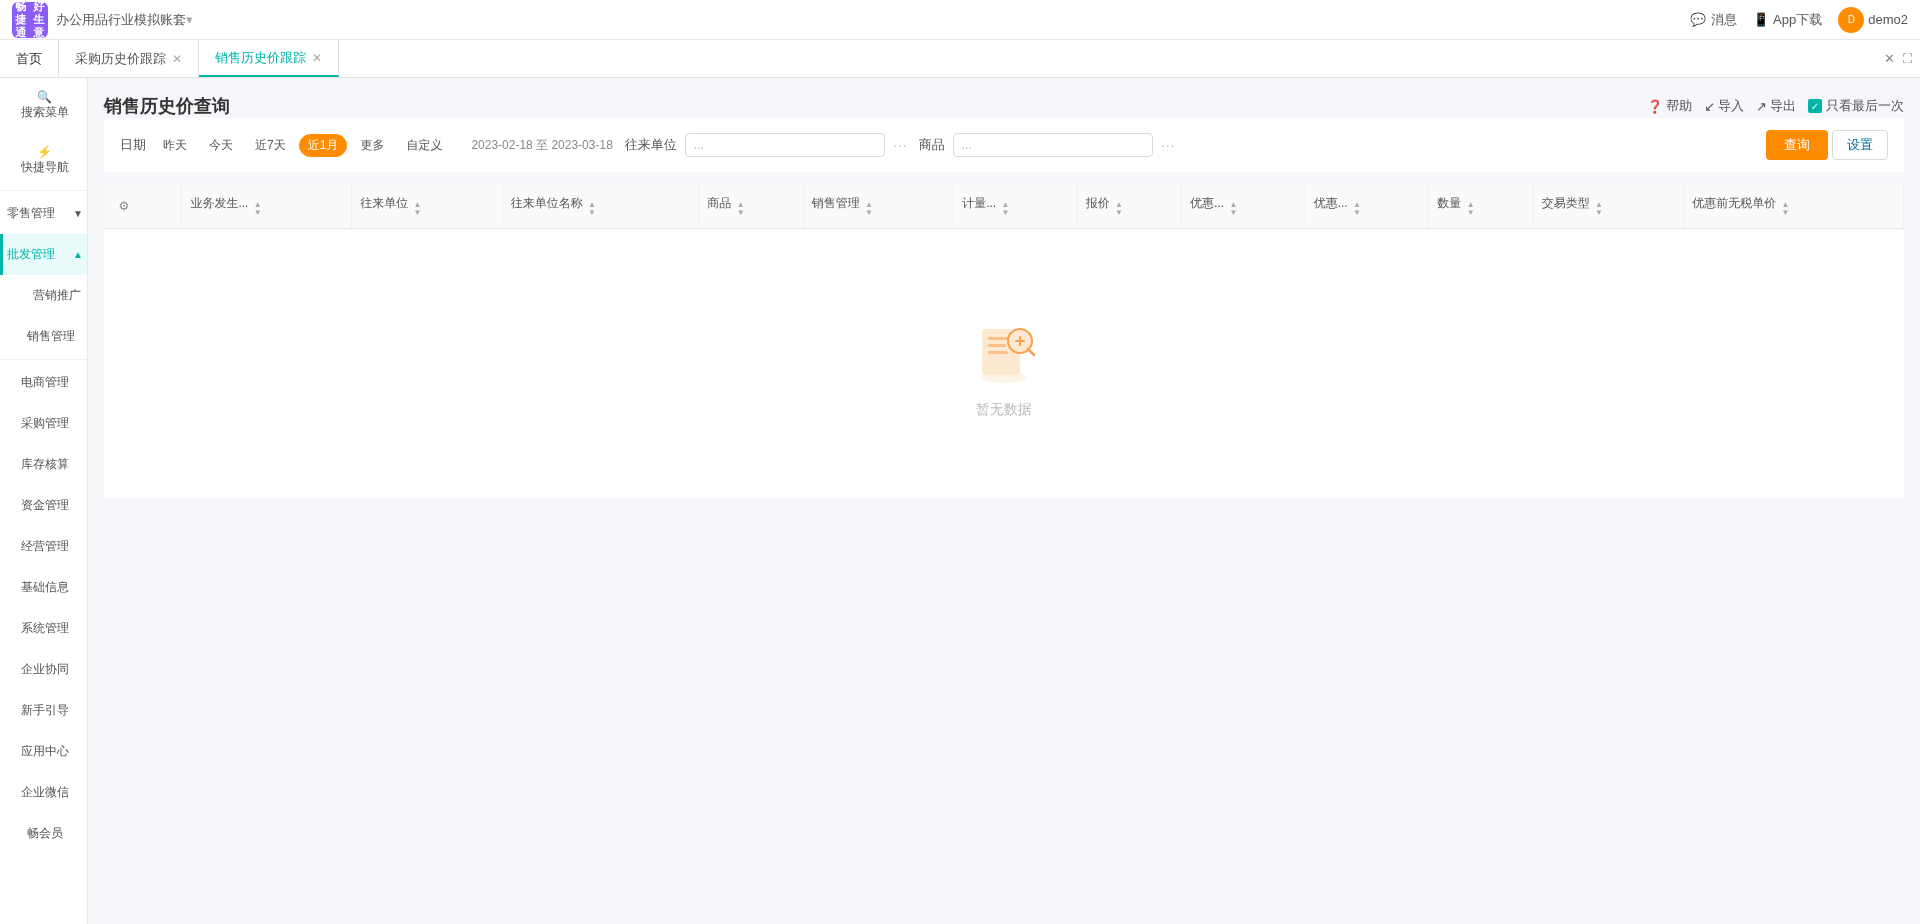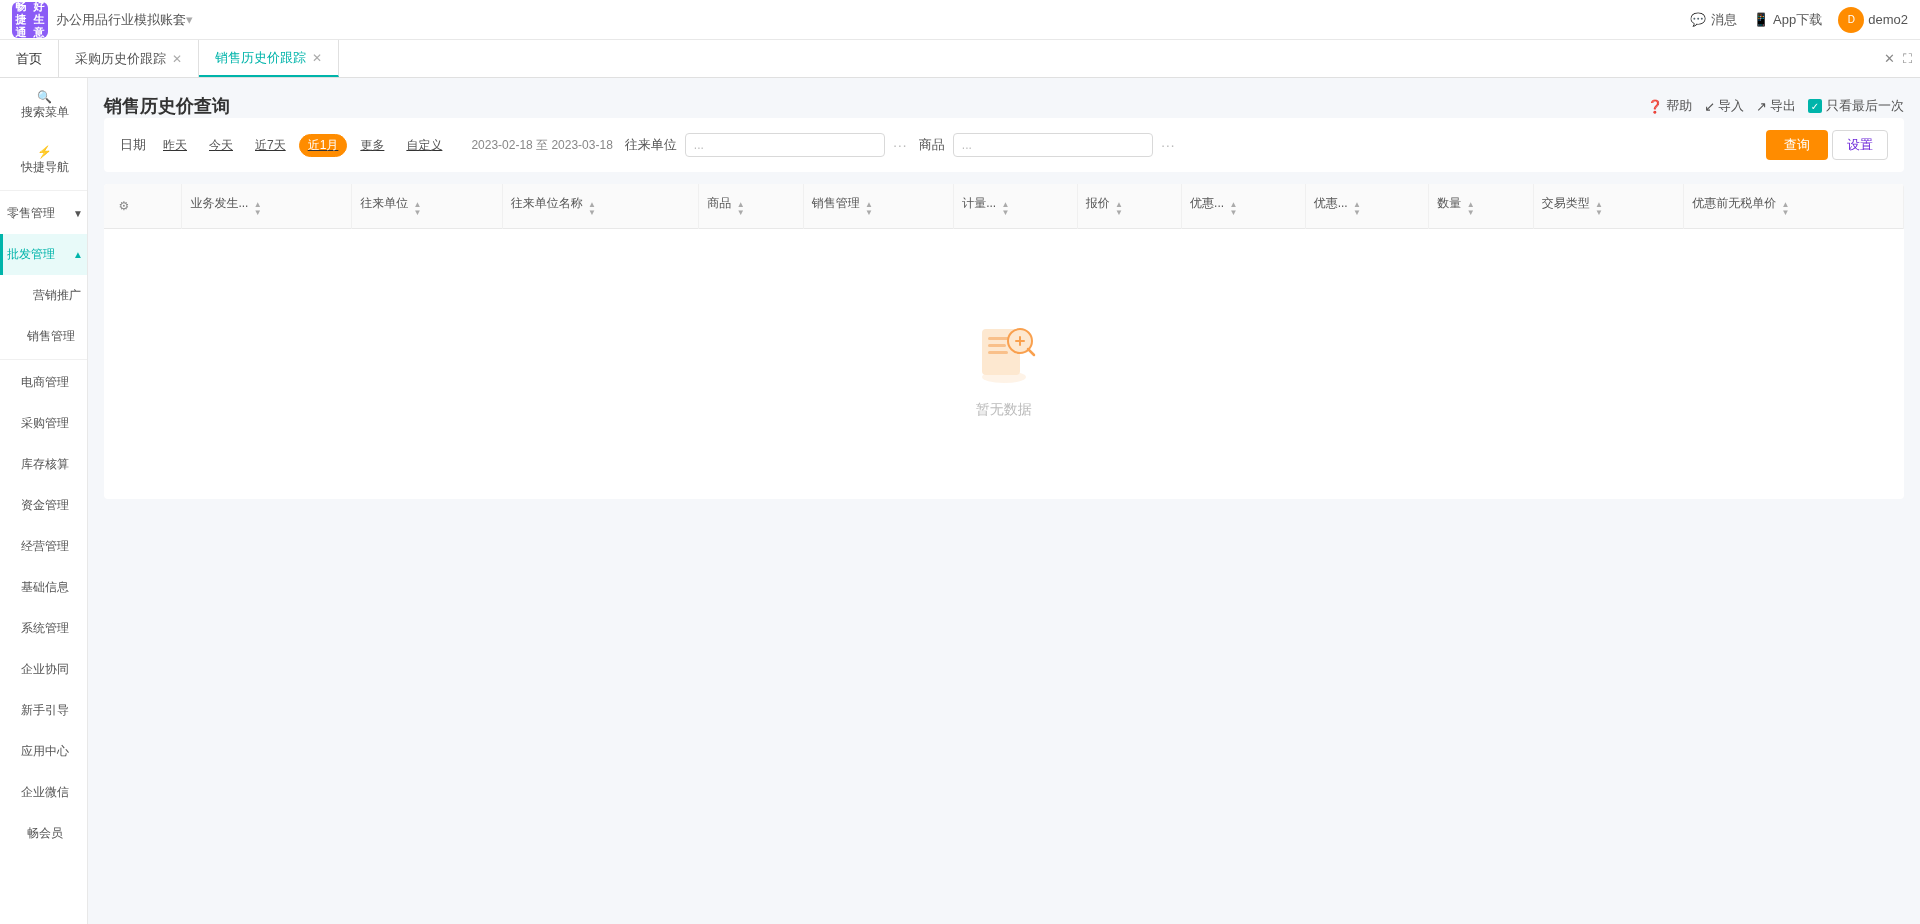--- a/index.html
+++ b/index.html
@@ -42,29 +42,29 @@
     .page-actions { display: flex; align-items: center; gap: 12px; font-size: 13px; color: #555; }
     .page-actions span { display: flex; align-items: center; gap: 3px; cursor: pointer; }
     .checkbox-label { display: flex; align-items: center; gap: 4px; cursor: pointer; }
     .checkbox-checked { width: 14px; height: 14px; background: #00b4aa; border-radius: 2px; display: inline-flex; align-items: center; justify-content: center; }
     .checkbox-checked::after { content: '✓'; color: #fff; font-size: 10px; }
 
     
     .filter-bar { background: #fff; border-radius: 4px; padding: 12px 16px; margin-bottom: 12px; display: flex; align-items: center; flex-wrap: wrap; gap: 12px; }
     .filter-group { display: flex; align-items: center; gap: 8px; }
     .filter-label { color: #555; white-space: nowrap; }
-    .date-btns { display: flex; align-items: center; gap: 4px; text-decoration: underline; }
+    .date-btns { display: flex; align-items: center; gap: 4px; }
     .date-btn { padding: 2px 8px; border-radius: 12px; cursor: pointer; font-size: 12px; color: #555; border: 1px solid transparent; }
     .date-btn.active { background: #ff8c00; color: #fff; border-color: #ff8c00; }
     .date-range { font-size: 12px; color: #888; margin-left: 12px; }
     .filter-input { border: 1px solid #d9d9d9; border-radius: 4px; padding: 4px 8px; font-size: 12px; width: 200px; outline: none; color: #333; }
     .filter-input::placeholder { color: #bbb; }
     .filter-dots { color: #bbb; font-size: 14px; cursor: pointer; }
     .query-btn { background: #ff8c00; color: #fff; border: none; border-radius: 4px; padding: 6px 18px; cursor: pointer; font-size: 13px; }
-    .settings-btn { background: #fff; color: #6d28d9; border: 1px solid #d9d9d9; border-radius: 4px; padding: 5px 14px; cursor: pointer; font-size: 13px; }
+    .settings-btn { background: #fff; color: #0369a1; border: 1px solid #d9d9d9; border-radius: 4px; padding: 5px 14px; cursor: pointer; font-size: 13px; }
     .filter-actions { display: flex; flex-direction: row; gap: 4px; margin-left: auto; }
 
     
     .table-container { background: #fff; border-radius: 4px; overflow: auto; }
     table { width: 100%; border-collapse: collapse; font-size: 12px; }
     thead tr { border-bottom: 1px solid #e8e8e8; background: #fafafa; }
     th { padding: 10px 8px; text-align: left; color: #555; font-weight: normal; white-space: nowrap; border-right: 1px solid #f0f0f0; }
     th .sort-arrows { display: inline-flex; flex-direction: column; margin-left: 2px; font-size: 8px; color: #aaa; line-height: 1; }
     td { padding: 10px 8px; border-bottom: 1px solid #f5f5f5; color: #333; }
     .settings-icon { width: 24px; height: 24px; display: flex; align-items: center; justify-content: center; cursor: pointer; color: #888; }

